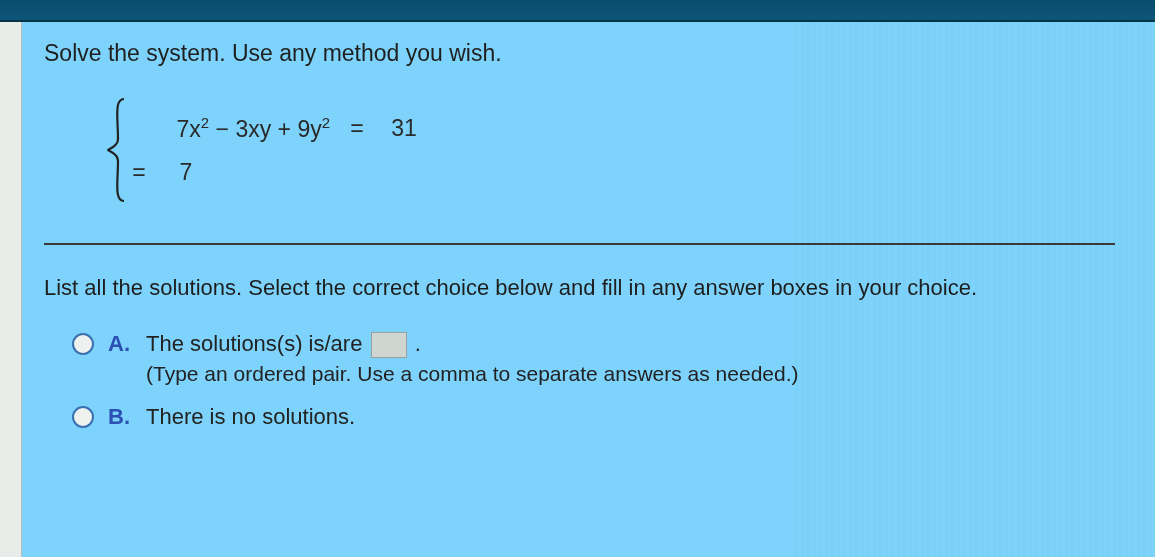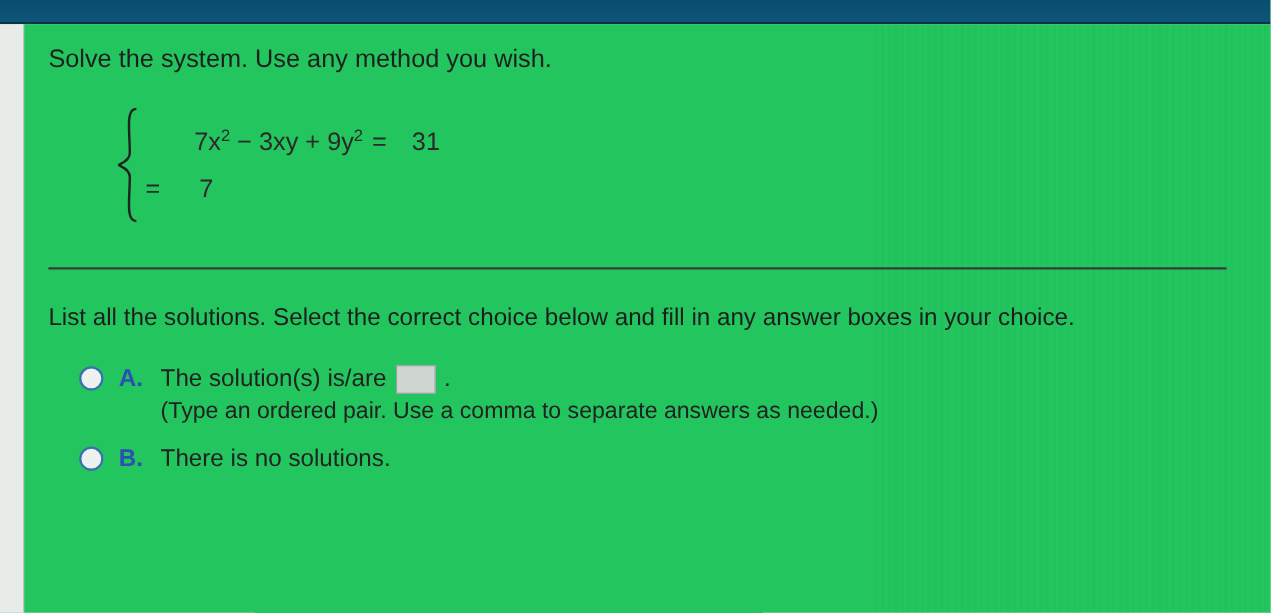--- a/index.html
+++ b/index.html
@@ -25,21 +25,21 @@
     width: 22px;
     background: #e8ece9;
     border-right: 1px solid #babfbc;
   }
   .content {
     position: absolute;
     left: 22px;
     right: 0;
     top: 22px;
     bottom: 0;
-    background: #22c55e;
+    background: #7dd3fc;
     padding: 18px 40px 0 22px;
   }
   .question-prompt {
     font-size: 23px;
     color: #1f1f1f;
     margin-bottom: 28px;
   }
   .system-wrap {
     display: flex;
     align-items: center;
@@ -52,26 +52,26 @@
     flex-shrink: 0;
   }
   .eq-block {
     display: flex;
     flex-direction: column;
     gap: 16px;
   }
   .eq-row {
     display: flex;
     align-items: center;
-    gap: 6px;
+    gap: 18px;
     font-size: 23px;
   }
   .eq-lhs { min-width: 200px; text-align: right; }
   .eq-eq  { width: 18px; text-align: center; }
-  .eq-rhs { min-width: 40px; text-align: right; }
+  .eq-rhs { min-width: 40px; text-align: center; }
   sup { font-size: 0.65em; vertical-align: super; }
   .divider {
     height: 2px;
     background: #3a3a3a;
     margin: 0 0 30px 0;
     width: 100%;
     position: relative;
   }
   .divider::after{
     content:"";
@@ -162,21 +162,21 @@
 
   <div class="divider"></div>
 
   <div class="instructions">List all the solutions. Select the correct choice below and fill in any answer boxes in your choice.</div>
 
   <div class="choice">
     <div class="radio"></div>
     <div class="choice-label">A.</div>
     <div class="choice-body">
       <div>
-        <span>The solution(s) is/are </span>
+        <span>The solutions(s) is/are </span>
         <input class="answer-box" style="">
         <span> .</span>
       </div>
       <div class="hint">(Type an ordered pair. Use a comma to separate answers as needed.)</div>
     </div>
   </div>
 
   <div class="choice">
     <div class="radio"></div>
     <div class="choice-label">B.</div>

